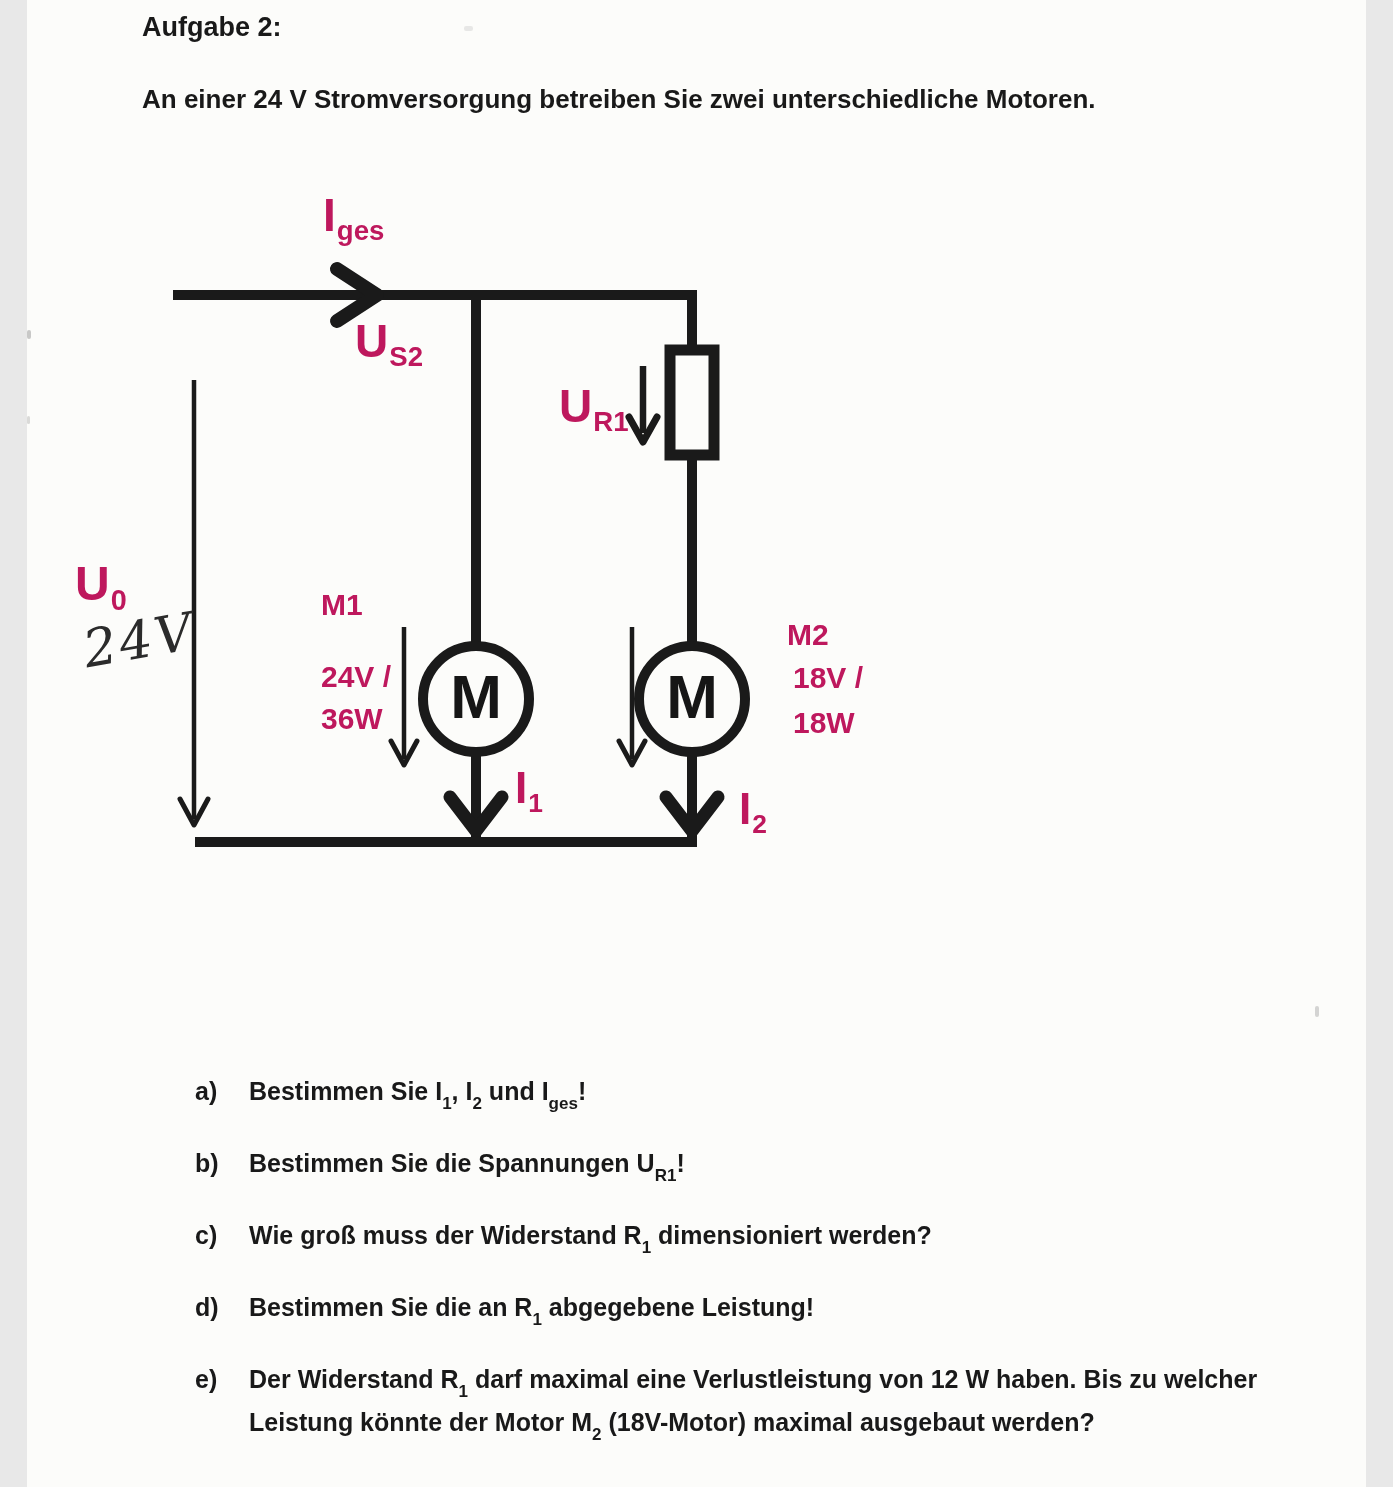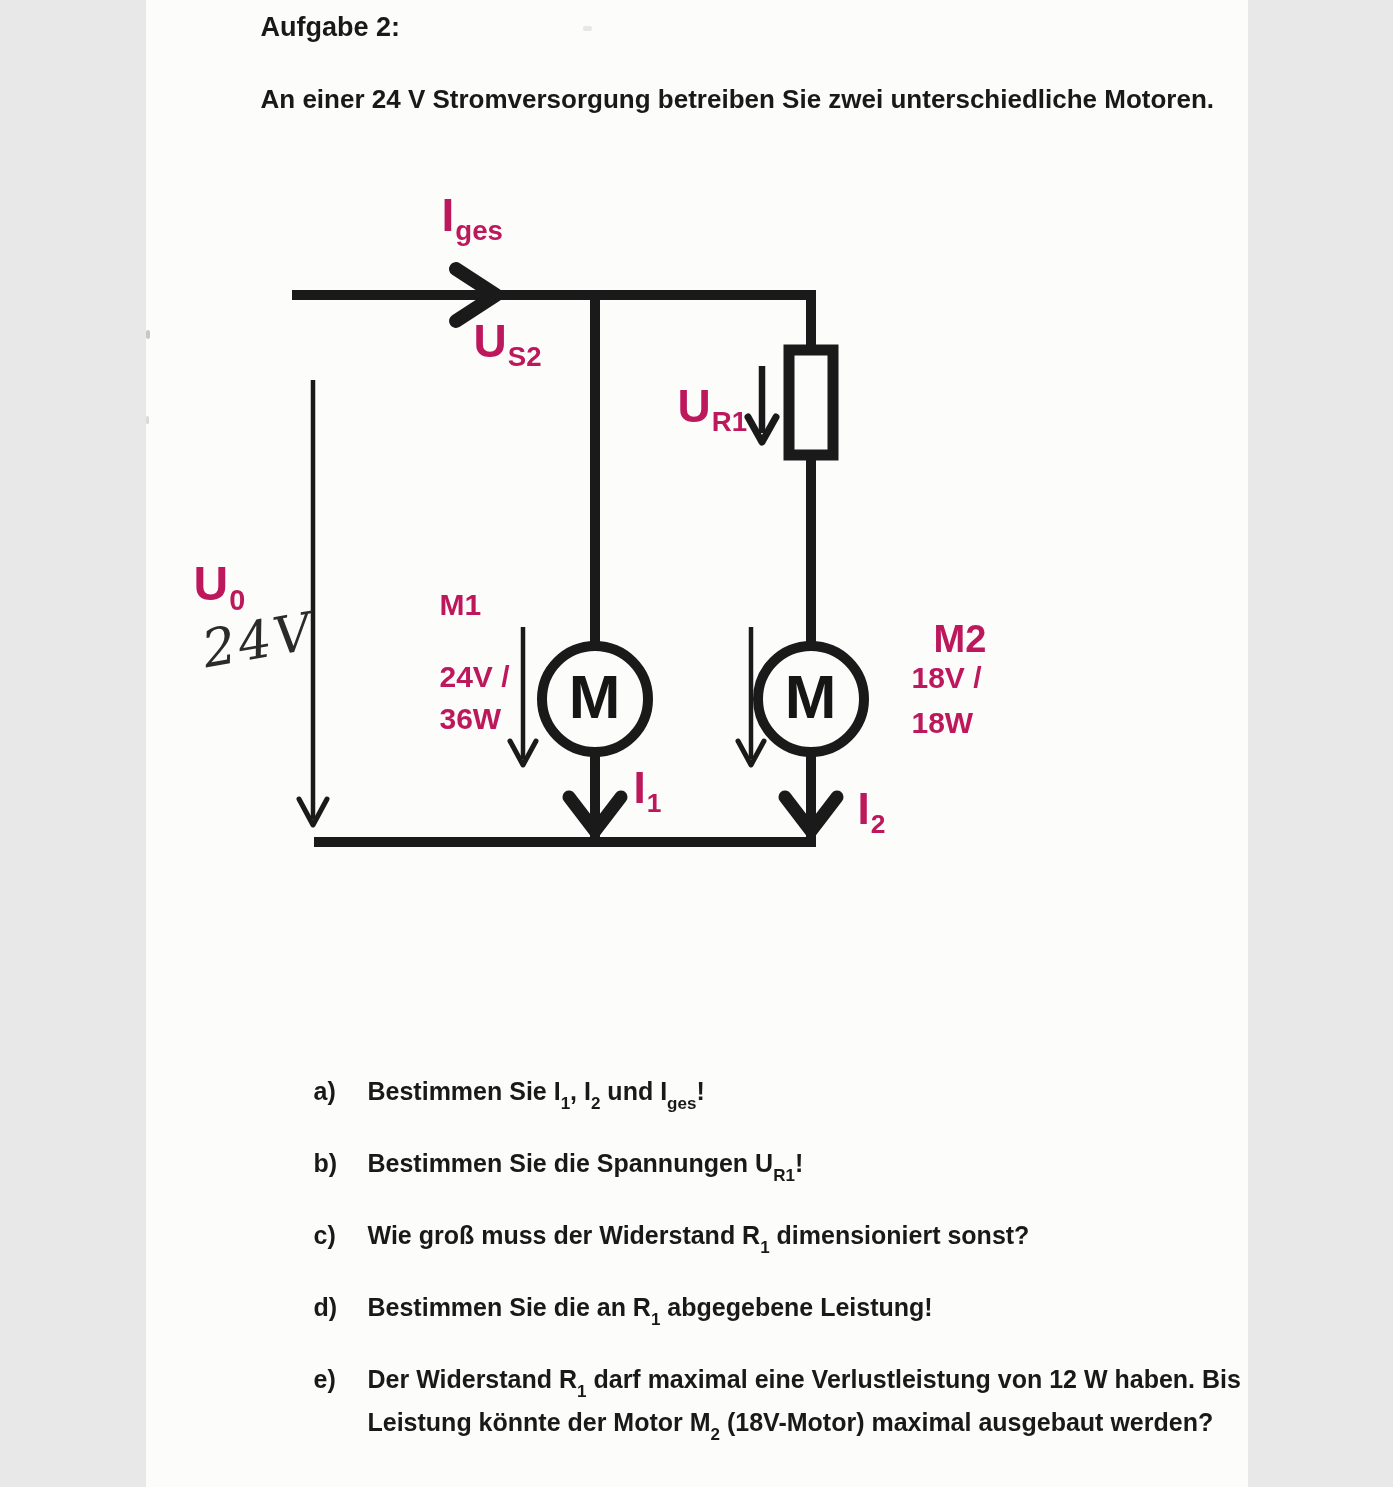--- a/index.html
+++ b/index.html
@@ -1,19 +1,19 @@
 <!DOCTYPE html>
 <html><head>
 <meta charset="utf-8">
 <style>
   * { margin:0; padding:0; box-sizing:border-box; }
   html,body { background:#e8e8e8; }
   .page {
     position:relative;
-    width:1102px; height:1487px;
+    width:1339px; height:1487px;
     background:#fcfcfa;
     font-family:"Liberation Sans", sans-serif;
     color:#191919;
     overflow:hidden;
     margin:0 auto;
   }
   .circuit-svg { position:absolute; left:0; top:0; width:1393px; height:1487px; pointer-events:none; }
 
   .doc-title { position:absolute; left:115px; top:12px; font-size:27px; font-weight:bold; }
   .intro { position:absolute; left:115px; font-size:26px; font-weight:bold; }
@@ -28,21 +28,21 @@
   .lbl-us2  { left:328px; top:318px; font-size:46px; }
   .lbl-ur1  { left:532px; top:383px; font-size:46px; }
   .lbl-r1   { left:716px; top:384px; font-size:52px; }
   .lbl-u0   { left:48px;  top:560px; font-size:48px; }
   .lbl-i1   { left:488px; top:766px; font-size:44px; }
   .lbl-i2   { left:712px; top:787px; font-size:44px; }
 
   .lbl-m1name { left:294px; top:590px; font-size:30px; }
   .lbl-m1v    { left:294px; top:662px; font-size:30px; }
   .lbl-m1w    { left:294px; top:704px; font-size:30px; }
-  .lbl-m2name { left:788px; top:620px; font-size:38px; }
+  .lbl-m2name { left:760px; top:620px; font-size:30px; }
   .lbl-m2v    { left:766px; top:663px; font-size:30px; }
   .lbl-m2w    { left:766px; top:708px; font-size:30px; }
 
   .hand-24v {
     position:absolute; left:56px; top:614px;
     font-family:"DejaVu Serif", serif; font-style:italic;
     font-size:52px; color:#2b2b2b;
     transform:rotate(-10deg); letter-spacing:3px;
     line-height:1;
   }
@@ -138,21 +138,21 @@
     <div class="task-text"><span>Bestimmen Sie I</span><sub>1</sub><span>, I</span><sub>2</sub><span> und I</span><sub>ges</sub><span>!</span></div>
   </div>
 
   <div class="task" style="top:1142px;">
     <div class="task-label">b)</div>
     <div class="task-text"><span>Bestimmen Sie die Spannungen U</span><sub>R1</sub><span>!</span></div>
   </div>
 
   <div class="task" style="top:1214px;">
     <div class="task-label">c)</div>
-    <div class="task-text"><span>Wie groß muss der Widerstand R</span><sub>1</sub><span> dimensioniert sonst?</span></div>
+    <div class="task-text"><span>Wie groß muss der Widerstand R</span><sub>1</sub><span> dimensioniert werden?</span></div>
   </div>
 
   <div class="task" style="top:1286px;">
     <div class="task-label">d)</div>
     <div class="task-text"><span>Bestimmen Sie die an R</span><sub>1</sub><span> abgegebene Leistung!</span></div>
   </div>
 
   <div class="task" style="top:1358px;">
     <div class="task-label">e)</div>
     <div class="task-text"><span>Der Widerstand R</span><sub>1</sub><span> darf maximal eine Verlustleistung von 12 W haben. Bis zu welcher Leistung könnte der Motor M</span><sub>2</sub><span> (18V-Motor) maximal ausgebaut werden?</span></div>

